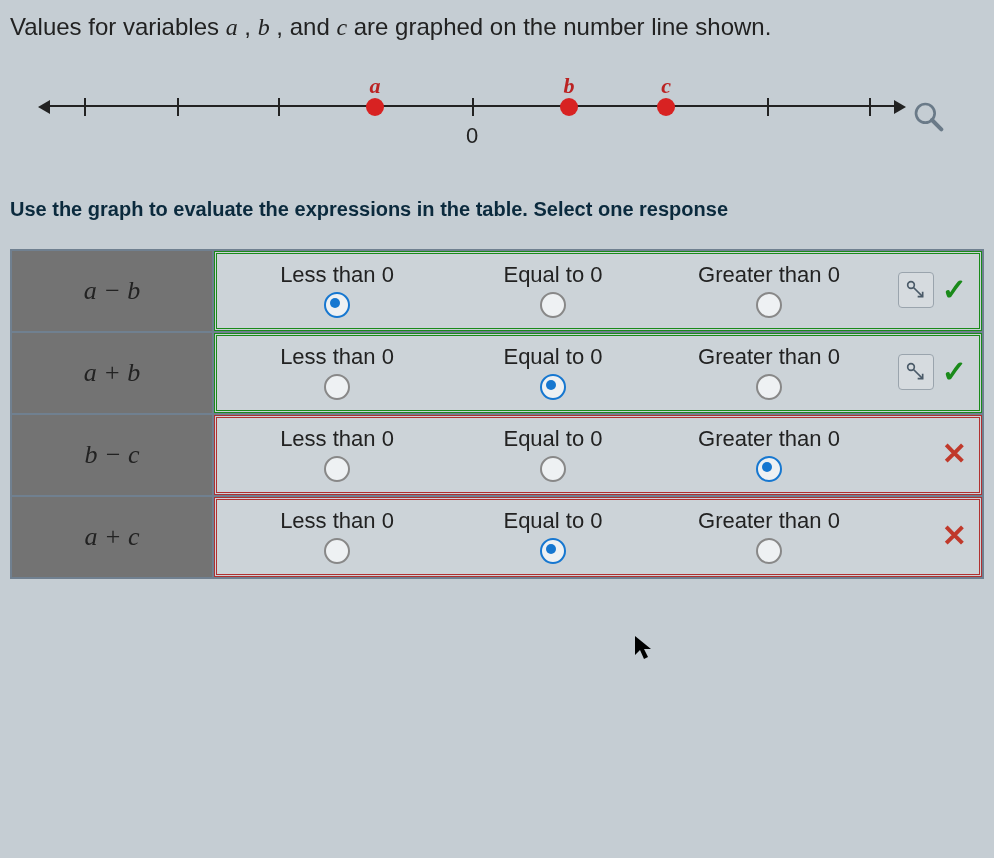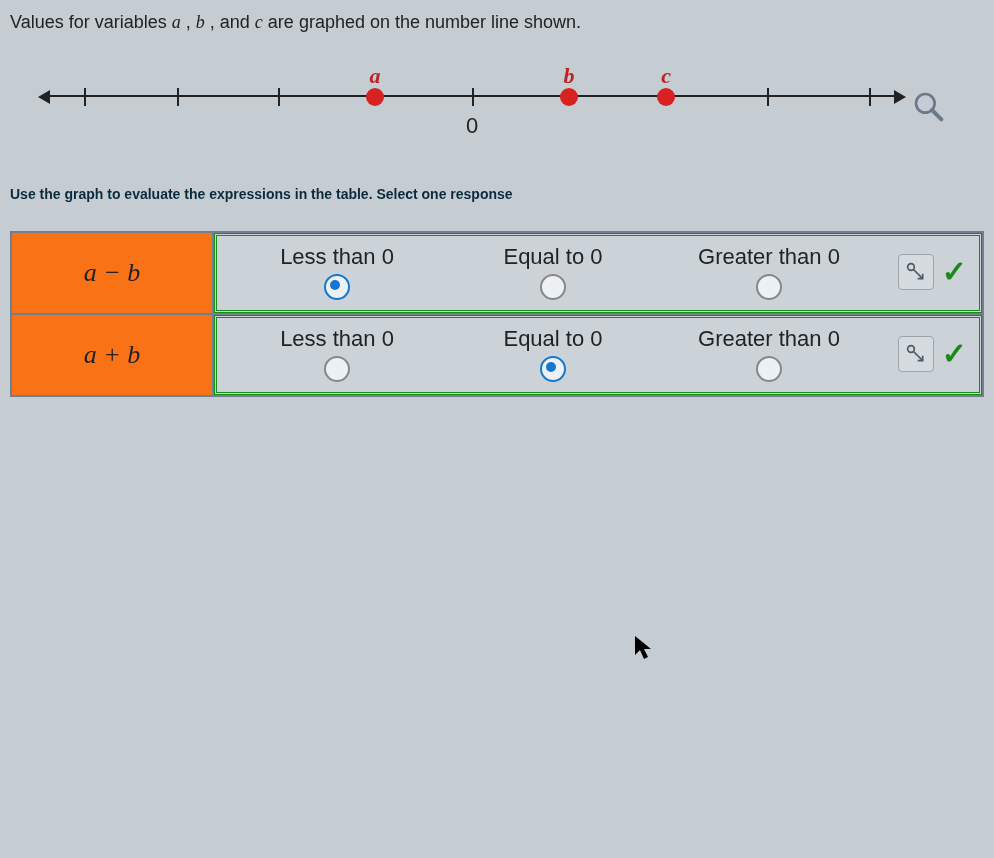--- a/index.html
+++ b/index.html
@@ -5,21 +5,21 @@
   body {
     margin: 0;
     padding: 10px;
     background: #c5cdd3;
     font-family: Verdana, Geneva, sans-serif;
     color: #222;
     width: 994px;
     box-sizing: border-box;
   }
   .intro {
-    font-size: 18px;
+    font-size: 24px;
     line-height: 1.4;
     color: #222;
   }
   .intro .var { font-style: italic; font-family: Georgia, serif; }
   .numline-wrap {
     position: relative;
     height: 110px;
     margin: 10px 0 30px 0;
   }
   .numline {
@@ -76,32 +76,32 @@
   }
   .magnifier {
     position: absolute;
     right: 40px;
     top: 45px;
     width: 32px; height: 32px;
   }
   .magnifier svg { width: 100%; height: 100%; }
 
   .instr {
-    font-size: 14px;
+    font-size: 20px;
     font-weight: bold;
     color: #0b2a3d;
     line-height: 1.4;
     margin-bottom: 26px;
     margin-top: 28px;
   }
 
   table.answers {
     border-collapse: collapse;
     width: 100%;
-    background: #f97316;
+    background: #737373;
   }
   table.answers td {
     border: 2px solid #708090;
     padding: 0;
     vertical-align: middle;
   }
   td.expr-cell {
     width: 200px;
     text-align: center;
     font-family: Georgia, serif;
@@ -269,20 +269,50 @@
                   <circle cx="6" cy="6" r="4" fill="none" stroke="#4a5a68" stroke-width="2"></circle>
                   <line x1="9" y1="9" x2="20" y2="20" stroke="#4a5a68" stroke-width="2"></line>
                   <polyline points="20,14 20,20 14,20" fill="none" stroke="#4a5a68" stroke-width="2"></polyline>
                 </svg>
               </div>
               <span class="mark check">✓</span>
             </div>
           </div>
         </td>
       </tr>
+      <tr>
+        <td class="expr-cell">b − c</td>
+        <td class="choice-cell">
+          <div class="choice-box wrong">
+            <div class="options">
+              <div class="opt"><div class="opt-label">Less than 0</div><span class="radio"></span></div>
+              <div class="opt"><div class="opt-label">Equal to 0</div><span class="radio"></span></div>
+              <div class="opt"><div class="opt-label">Greater than 0</div><span class="radio selected"></span></div>
+            </div>
+            <div class="feedback">
+              <span class="mark cross">✕</span>
+            </div>
+          </div>
+        </td>
+      </tr>
+      <tr>
+        <td class="expr-cell">a + c</td>
+        <td class="choice-cell">
+          <div class="choice-box wrong">
+            <div class="options">
+              <div class="opt"><div class="opt-label">Less than 0</div><span class="radio"></span></div>
+              <div class="opt"><div class="opt-label">Equal to 0</div><span class="radio selected"></span></div>
+              <div class="opt"><div class="opt-label">Greater than 0</div><span class="radio"></span></div>
+            </div>
+            <div class="feedback">
+              <span class="mark cross">✕</span>
+            </div>
+          </div>
+        </td>
+      </tr>
     </tbody>
 </table>
 
 <div class="cursor" style="position:absolute; left:634px; top:635px;">
   <svg viewBox="0 0 20 26">
       <path d="M1 1 L1 20 L6 15 L10 24 L14 22 L10 14 L17 14 Z" fill="#000"></path>
     </svg>
 </div>
 
 </body></html>

